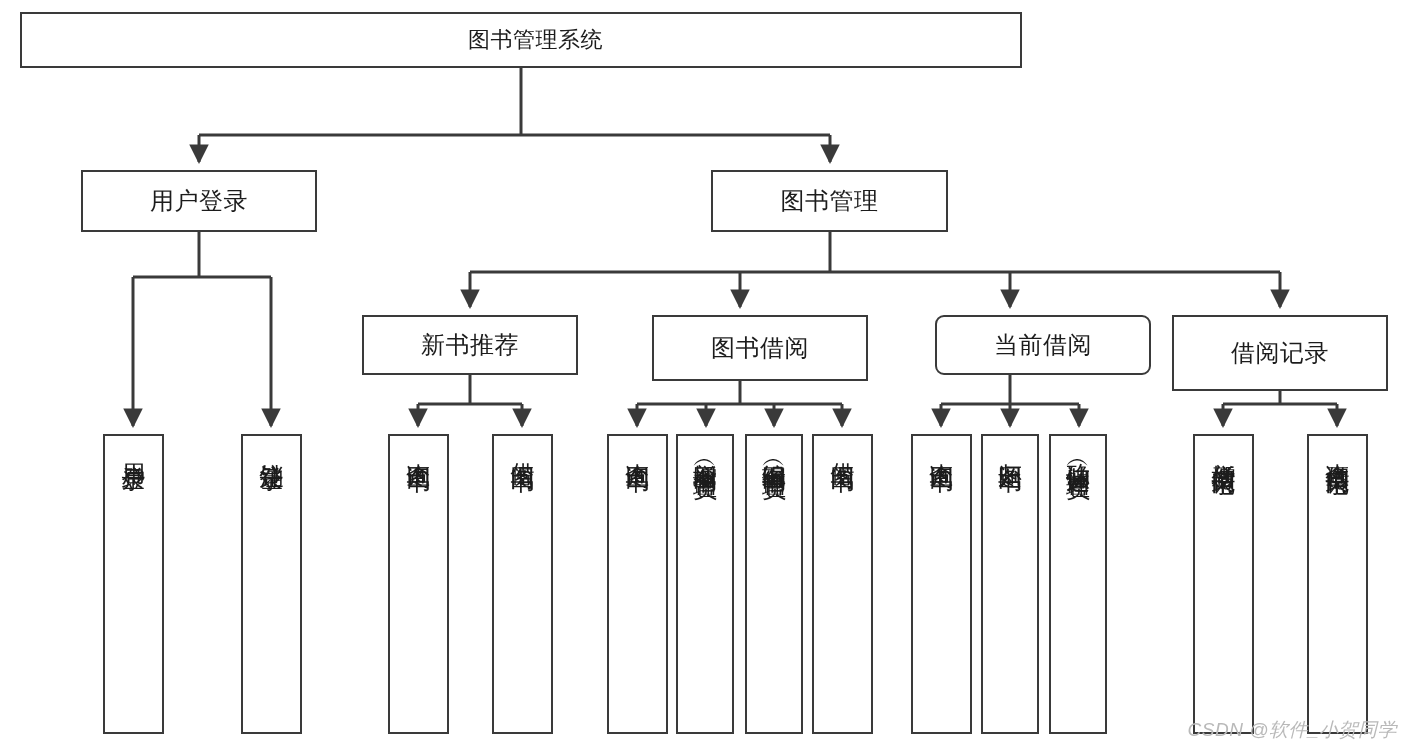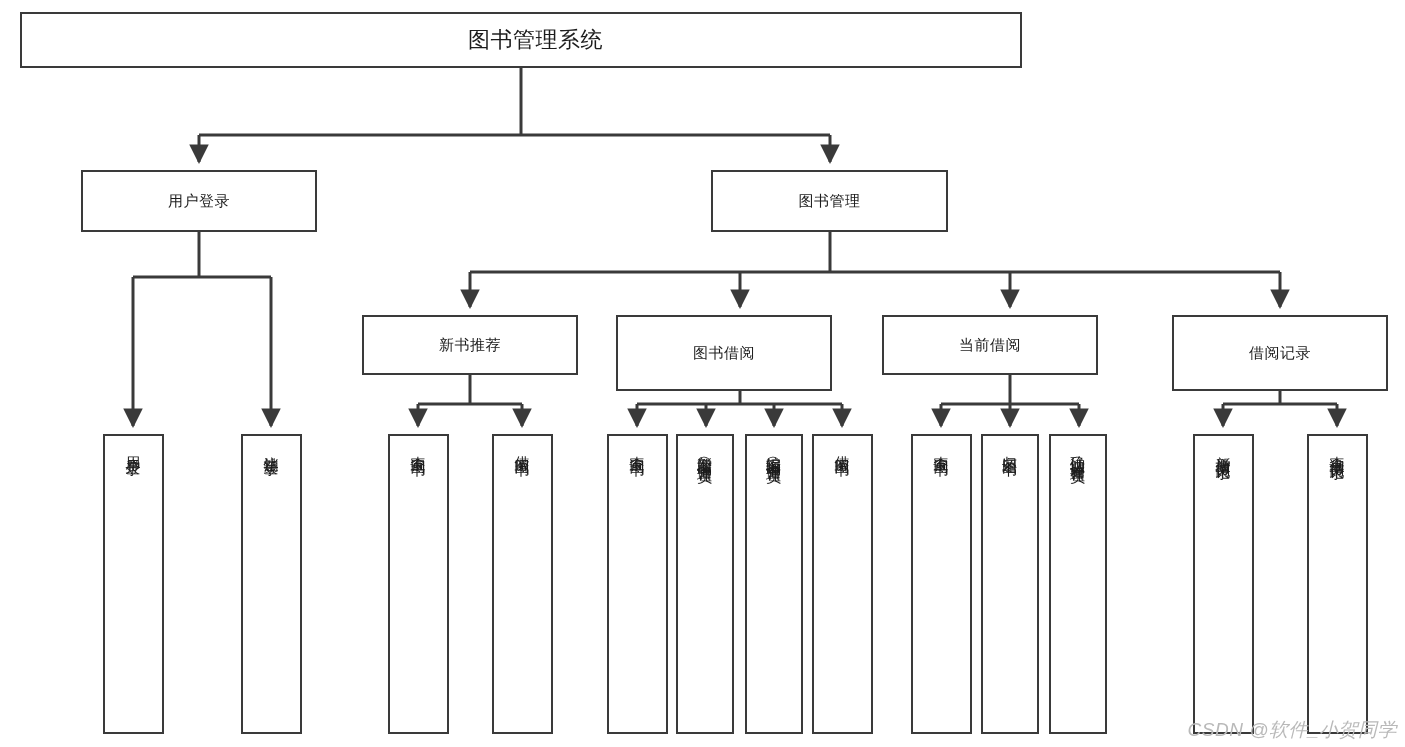--- a/index.html
+++ b/index.html
@@ -30,21 +30,21 @@
     box-sizing: border-box;
     background: #ffffff;
     border: 2px solid #3a3a3a;
     display: flex;
     align-items: center;
     justify-content: center;
     z-index: 2;
   }
   .node .label {
     color: #1c1c1c;
-    font-size: 15px;
+    font-size: 24px;
     line-height: 1.18;
     letter-spacing: 0.5px;
     white-space: nowrap;
   }
   .node.leaf .label {
     writing-mode: vertical-rl;
     text-orientation: upright;
     white-space: normal;
     letter-spacing: 2px;
     line-height: 1.0;
@@ -130,24 +130,24 @@
   <div class="node" style="left:81px; top:170px; width:236px; height:62px;">
     <span class="label">用户登录</span>
   </div>
   <div class="node" style="left:362px; top:315px; width:216px; height:60px;">
     <span class="label">新书推荐</span>
   </div>
 
   <div class="node" style="left:711px; top:170px; width:237px; height:62px;">
     <span class="label">图书管理</span>
   </div>
-  <div class="node" style="left:616px; top:315px; width:216px; height:76px;">
+  <div class="node" style="left:652px; top:315px; width:216px; height:66px;">
     <span class="label">图书借阅</span>
   </div>
-  <div class="node" style="left:882px; top:315px; width:216px; height:60px;">
+  <div class="node" style="left:935px; top:315px; width:216px; height:60px;border-radius:9px;">
     <span class="label">当前借阅</span>
   </div>
   <div class="node" style="left:1172px; top:315px; width:216px; height:76px;">
     <span class="label">借阅记录</span>
   </div>
 
   <div class="node leaf" style="left:103px; top:434px; width:61px; height:300px;">
     <span class="label">用户登录</span>
   </div>
   <div class="node leaf" style="left:241px; top:434px; width:61px; height:300px;">

